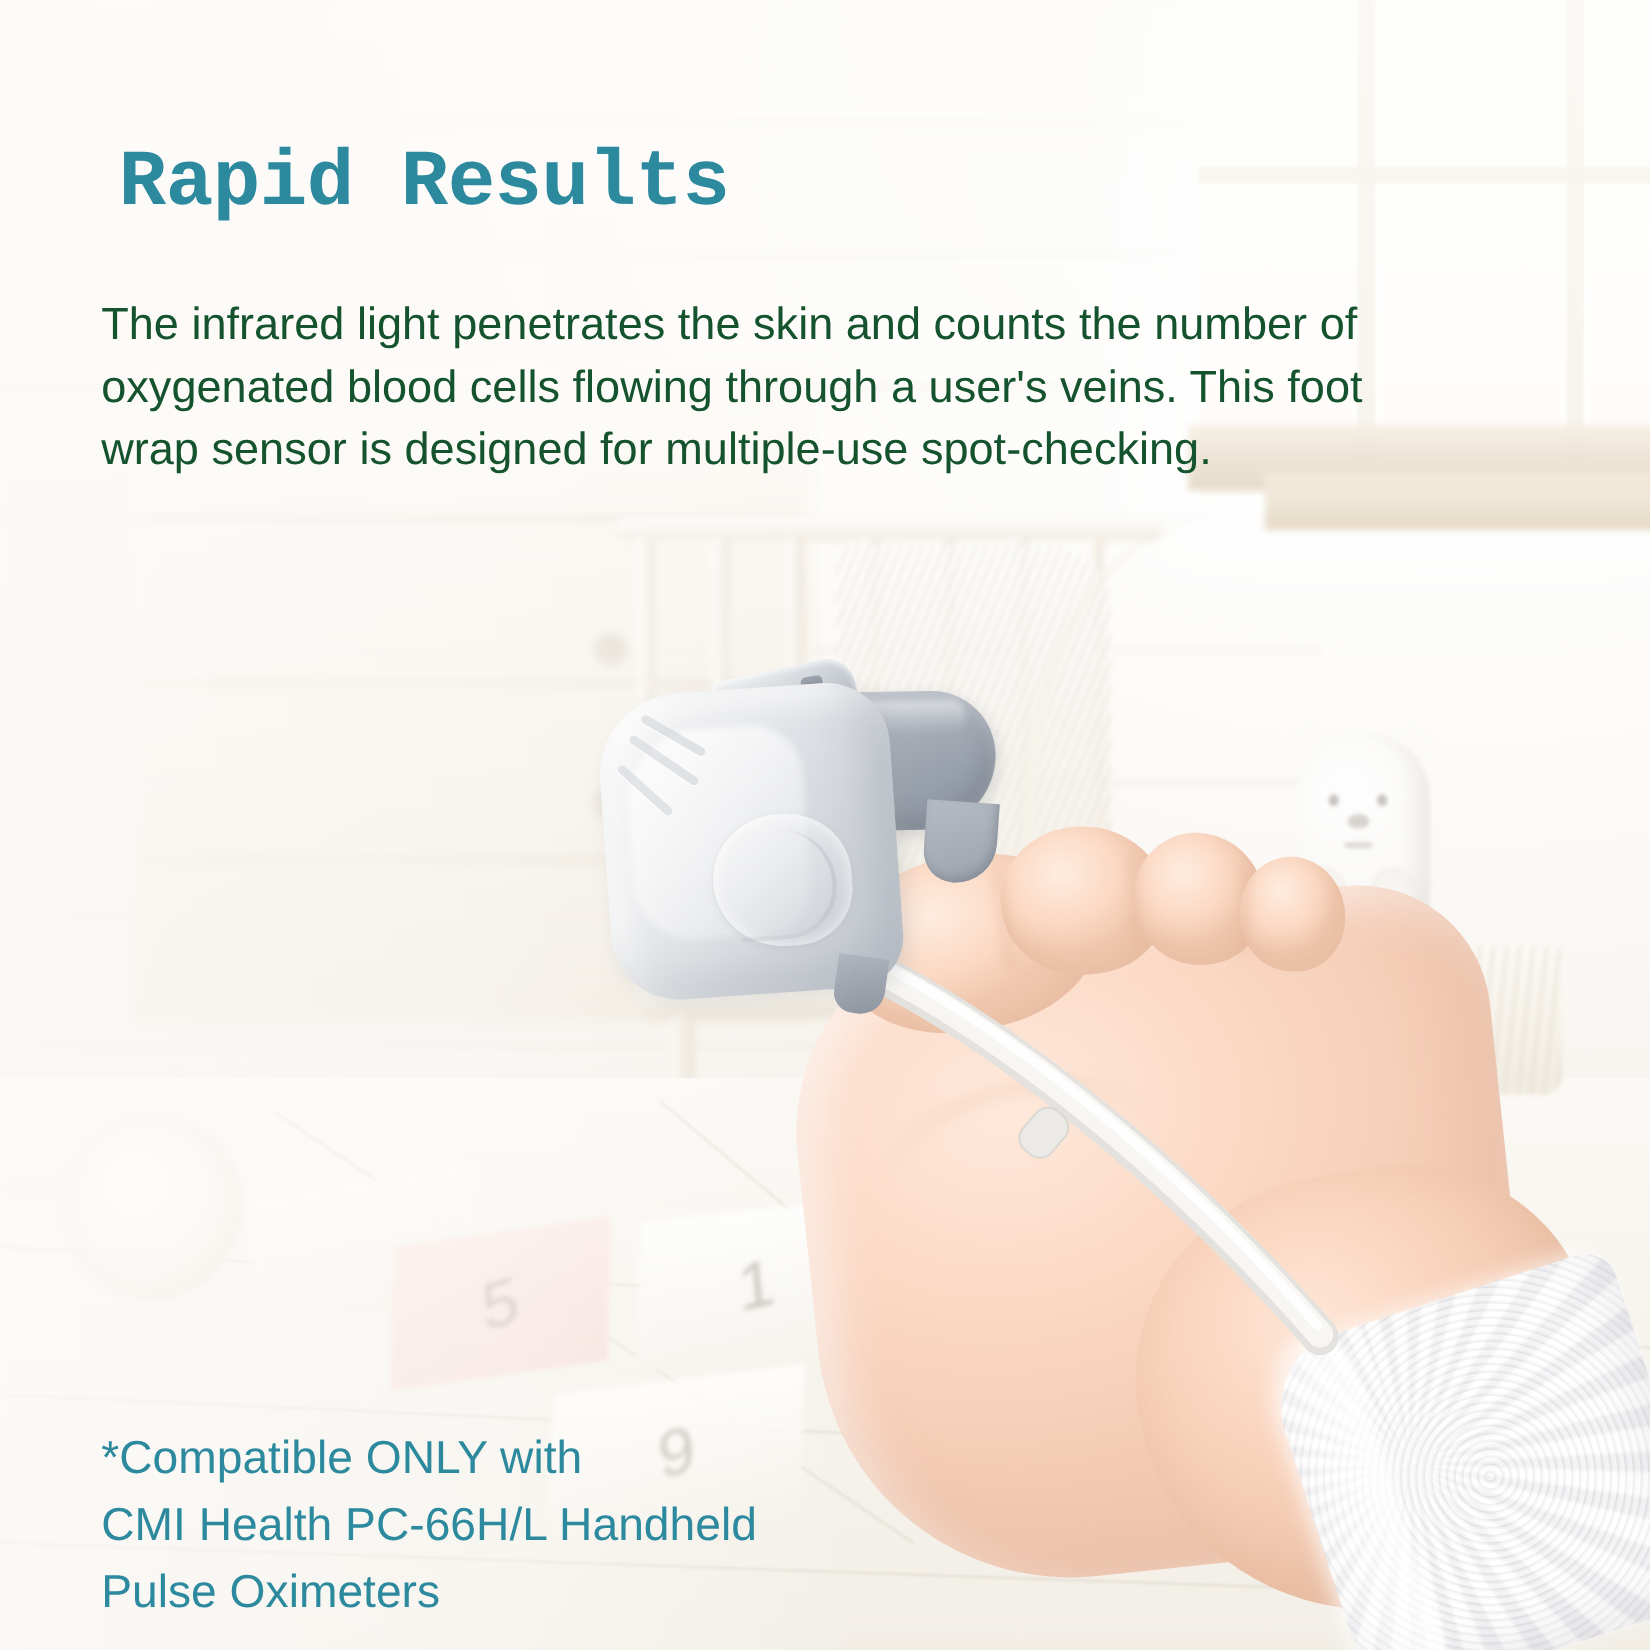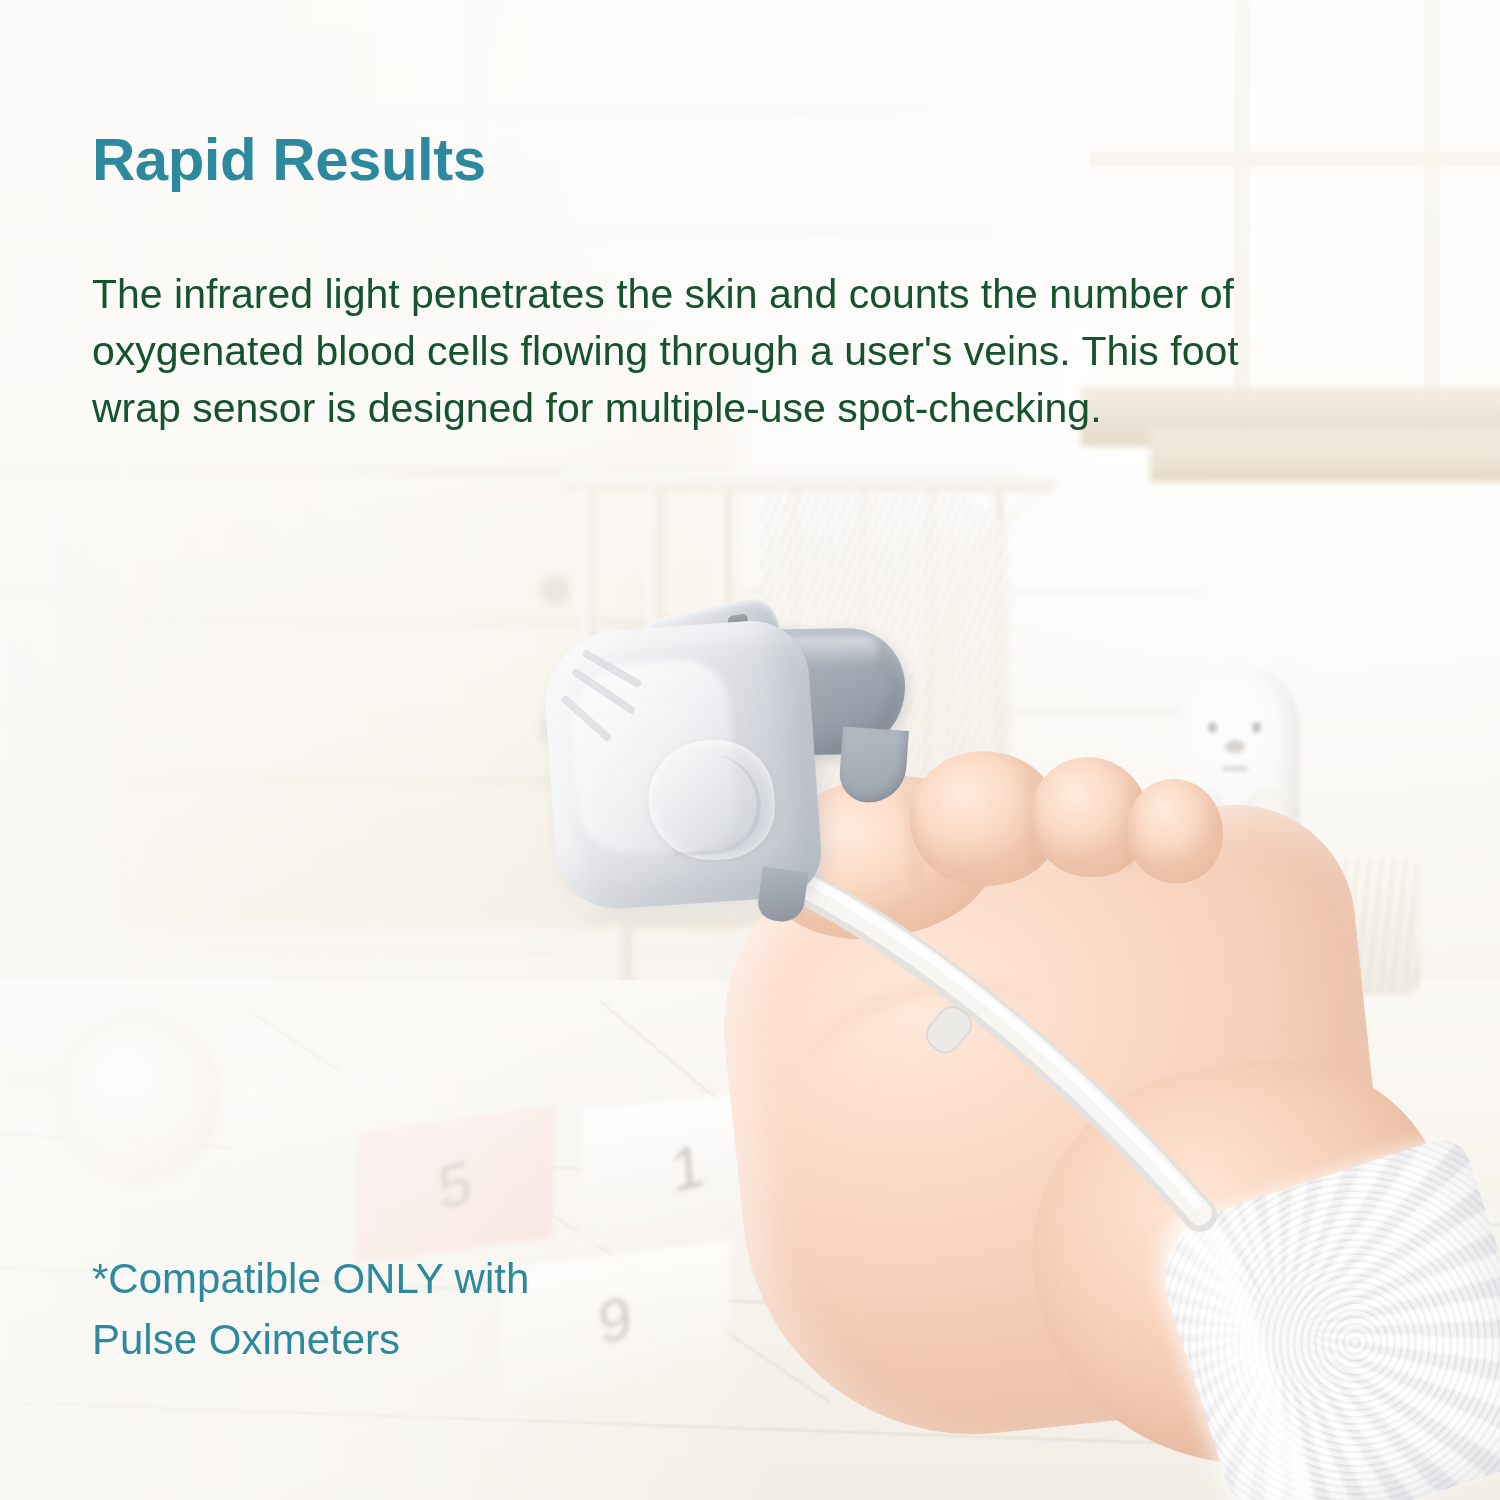--- a/index.html
+++ b/index.html
@@ -538,40 +538,41 @@
     left: 210px; top: 272px;
     width: 46px; height: 52px;
     border-radius: 0 0 22px 18px;
     background: linear-gradient(165deg,#aeb5bd,#8d949f);
     transform: rotate(12deg);
   }
 
   
   .headline {
     position: absolute;
-    left: 92px; top: 130px;
-    font-size: 60px;
+    left: 108px; top: 130px;
+    font-size: 72px;
     font-weight: 700;
     letter-spacing: -.5px;
     color: #2d8a9e;
     line-height: 1;
     white-space: nowrap;
+    font-family: Liberation Mono, monospace;
   }
   .lede {
     position: absolute;
     left: 92px; top: 266px;
     width: 1160px;
     font-size: 41px;
     font-weight: 400;
     line-height: 57px;
     color: #14532d;
   }
   .footnote {
     position: absolute;
-    left: 92px; top: 1248px;
+    left: 92px; top: 1294px;
     width: 700px;
     font-size: 42px;
     font-weight: 400;
     line-height: 61px;
     color: #2d8a9e;
   }
   .footnote span { display: block; }
 
   
   .veil {
@@ -708,16 +709,17 @@
     </div>
   </div>
 
   <div class="veil-top"></div>
   <div class="veil"></div>
 
   <div class="headline">Rapid Results</div>
   <div class="lede">The infrared light penetrates the skin and counts the number of oxygenated blood cells flowing through a user's veins. This foot wrap sensor is designed for multiple-use spot-checking.</div>
   <div class="footnote">
     <span>*Compatible ONLY with</span>
+    <span>CMI Health PC-66H/L Handheld</span>
     <span>Pulse Oximeters</span>
   </div>
 
 </div>
 
 </body></html>

